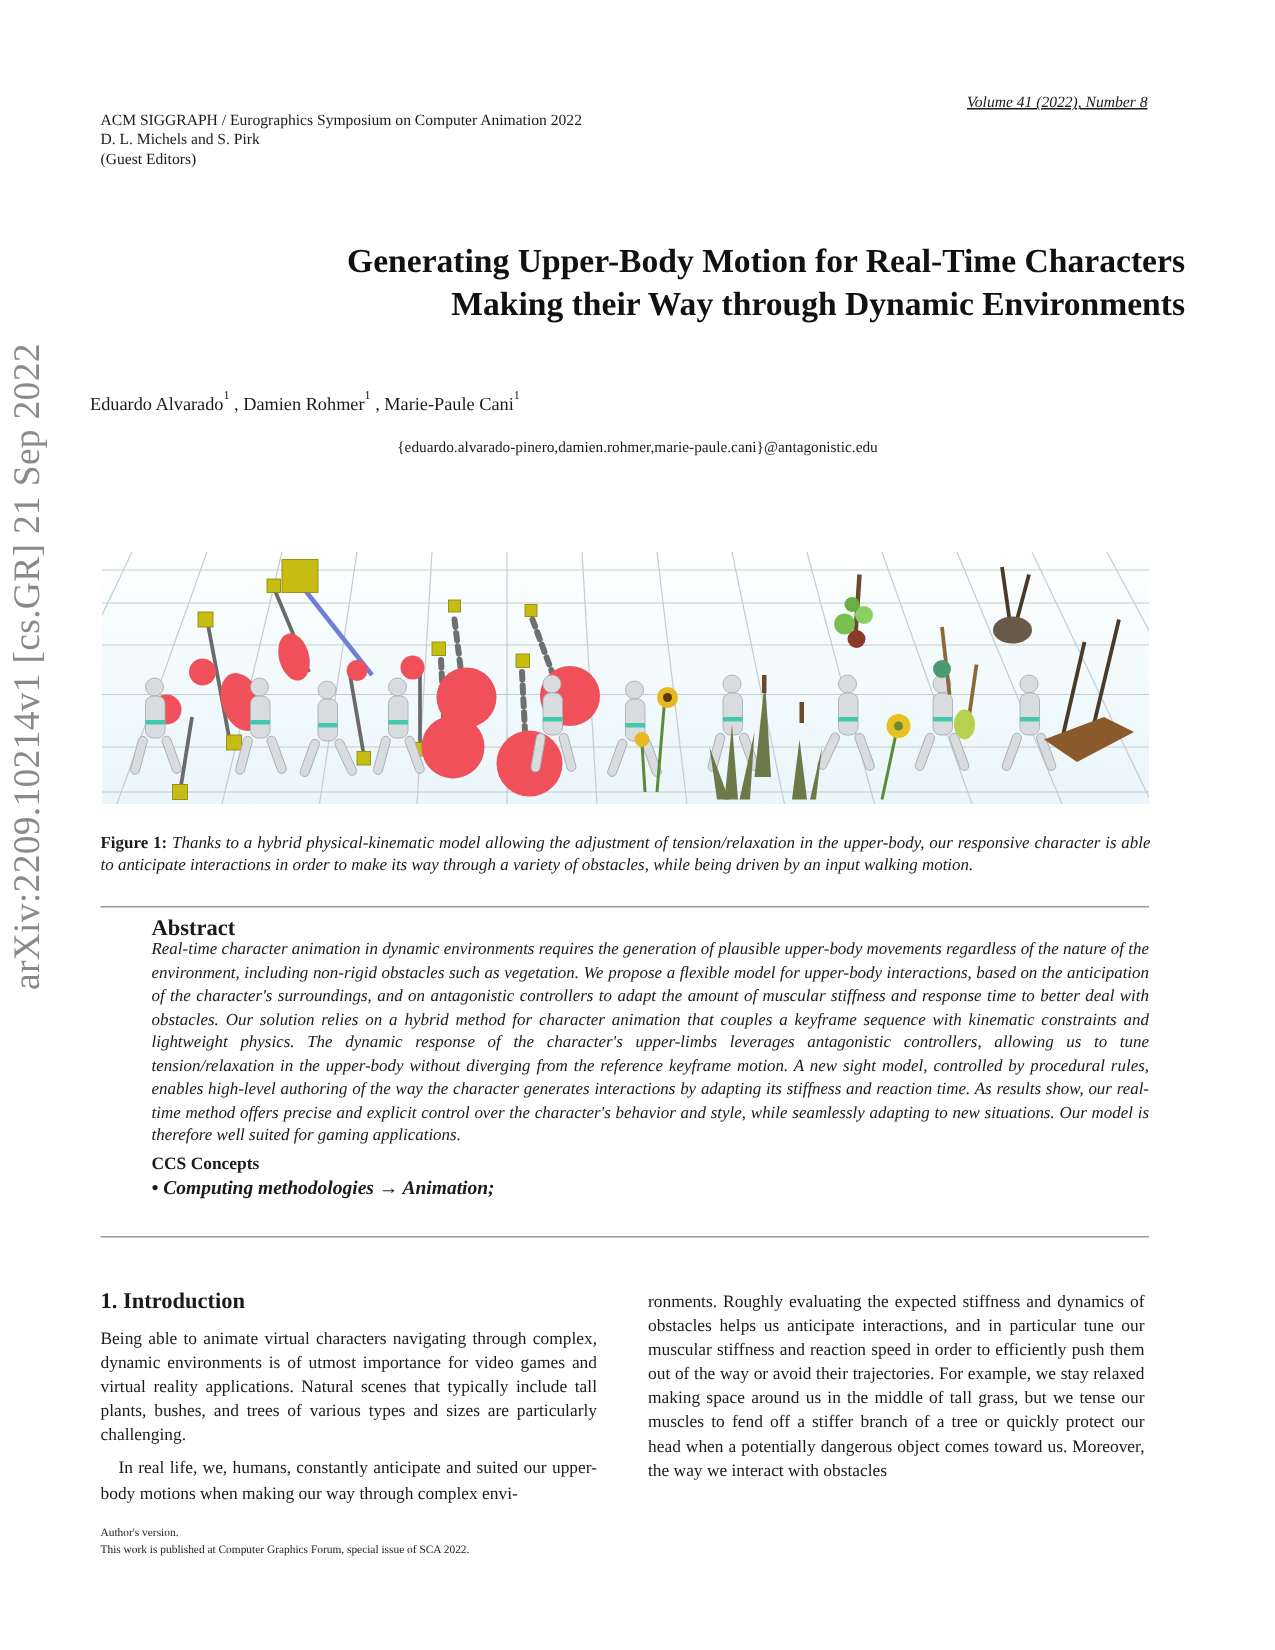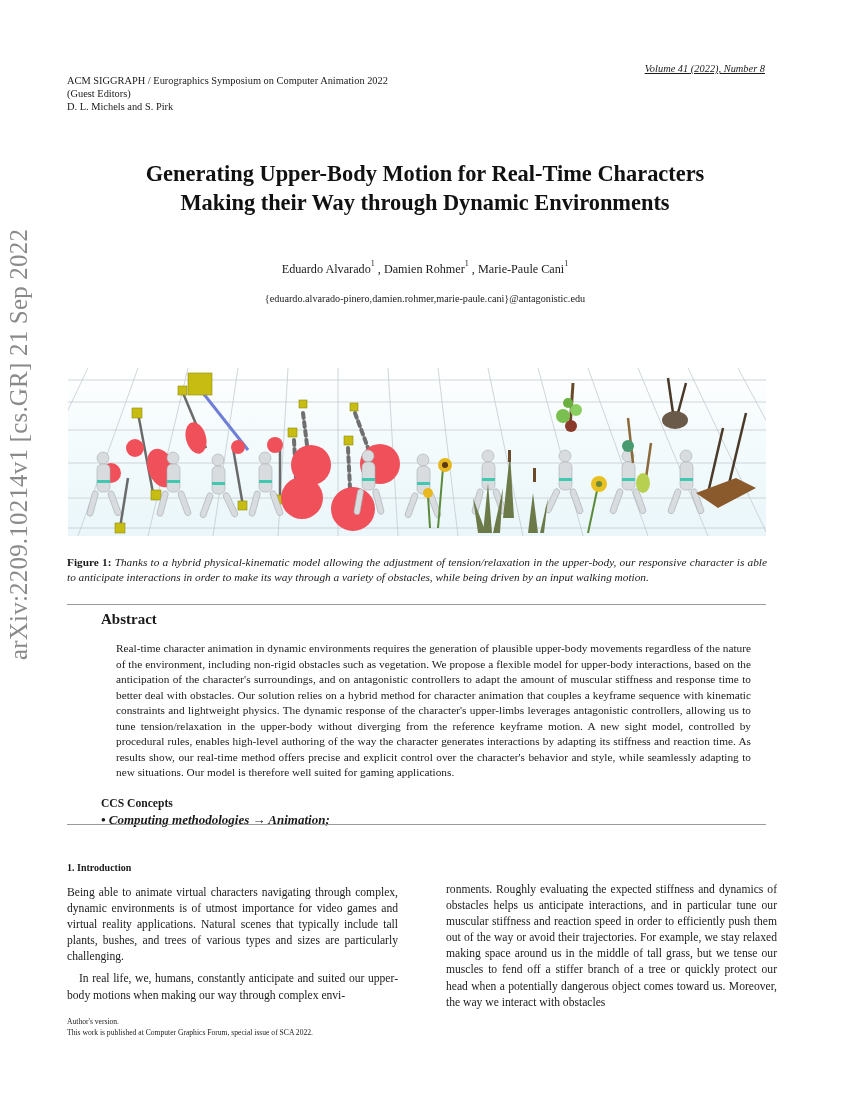--- a/index.html
+++ b/index.html
@@ -7,59 +7,59 @@
          font-family: "Liberation Serif", "DejaVu Serif", serif; color: #1a1a1a; }
   .abs { position: absolute; }
 
   .hdr { font-size: 10.4px; line-height: 13.2px; }
   .hdr-left { left: 67px; top: 74px; }
   .hdr-right { right: 85px; top: 62px; font-style: italic; text-decoration: underline; }
 
   .arxiv { left: 5px; top: 660px; transform-origin: 0 0; transform: rotate(-90deg);
            font-size: 25px; color: #8a8a8a; white-space: nowrap; letter-spacing: 0.2px; }
 
-  .title { left: 60px; width: 730px; top: 160px; text-align: center;
+  .title { left: 60px; width: 730px; top: 160px; text-align: right;
            font-weight: bold; font-size: 22.4px; line-height: 28.5px; color: #111; }
 
-  .authors { left: 60px; width: 730px; top: 262px; text-align: center; font-size: 12.2px; }
+  .authors { left: 60px; width: 730px; top: 262px; font-size: 12.2px; }
   .authors sup { font-size: 8px; vertical-align: top; position: relative; top: -3px; }
   .emails { left: 60px; width: 730px; top: 292px; text-align: center; font-size: 10.2px; line-height: 13px; }
   .emails sup { font-size: 7px; vertical-align: top; position: relative; top: -2px; }
 
   .figure { left: 68px; top: 368px; width: 698px; height: 168px;
             background: linear-gradient(#ffffff 0%, #f4fbfd 40%, #eaf6fa 100%); overflow: hidden; }
 
   .caption { left: 67px; width: 700px; top: 555px; font-size: 11.3px; line-height: 15px; text-align: justify; }
   .caption b { font-weight: bold; font-style: normal; }
   .caption i { font-style: italic; }
 
   .rule { left: 67px; width: 699px; height: 1px; background: #9a9a9a; }
 
   .abs-block { left: 101px; width: 665px; top: 612px; }
   .abs-head { font-weight: bold; font-size: 15px; line-height: 14px; }
-  .abs-text { font-size: 11.3px; line-height: 15.5px; text-align: justify; margin: 15px; }
+  .abs-text { font-style: italic; font-size: 11.3px; line-height: 15.5px; text-align: justify; margin: 0; }
   .ccs-head { font-weight: bold; font-size: 11.6px; margin-top: 2px; line-height: 16px; }
   .ccs-item { font-weight: bold; font-style: italic; font-size: 13px; line-height: 15px; }
 
   .col { width: 331px; font-size: 11.6px; line-height: 16.1px; text-align: justify; }
   .col-left { left: 67px; top: 860px; }
-  .col-right { left: 446px; top: 860px; margin-top: 22px; }
-  .sec-head { font-weight: bold; font-size: 10px; margin-bottom: 9px; line-height: 16px; }
+  .col-right { left: 432px; top: 860px; }
+  .sec-head { font-weight: bold; font-size: 15px; margin-bottom: 9px; line-height: 16px; }
   .col p { margin: 0; }
   .col p.indent { text-indent: 12px; margin-top: 6px; }
 
   .footnote { left: 67px; top: 1016px; font-size: 7.6px; line-height: 11px; }
 </style>
 </head>
 <body>
 
 <div class="abs hdr hdr-left">
   <div>ACM SIGGRAPH / Eurographics Symposium on Computer Animation 2022</div>
+  <div>D. L. Michels and S. Pirk</div>
   <div>(Guest Editors)</div>
-  <div>D. L. Michels and S. Pirk</div>
 </div>
 <div class="abs hdr hdr-right">Volume 41 (2022), Number 8</div>
 
 <div class="abs arxiv">arXiv:2209.10214v1  [cs.GR]  21 Sep 2022</div>
 
 <div class="abs title">
   <div>Generating Upper-Body Motion for Real-Time Characters</div>
   <div>Making their Way through Dynamic Environments</div>
 </div>
 

